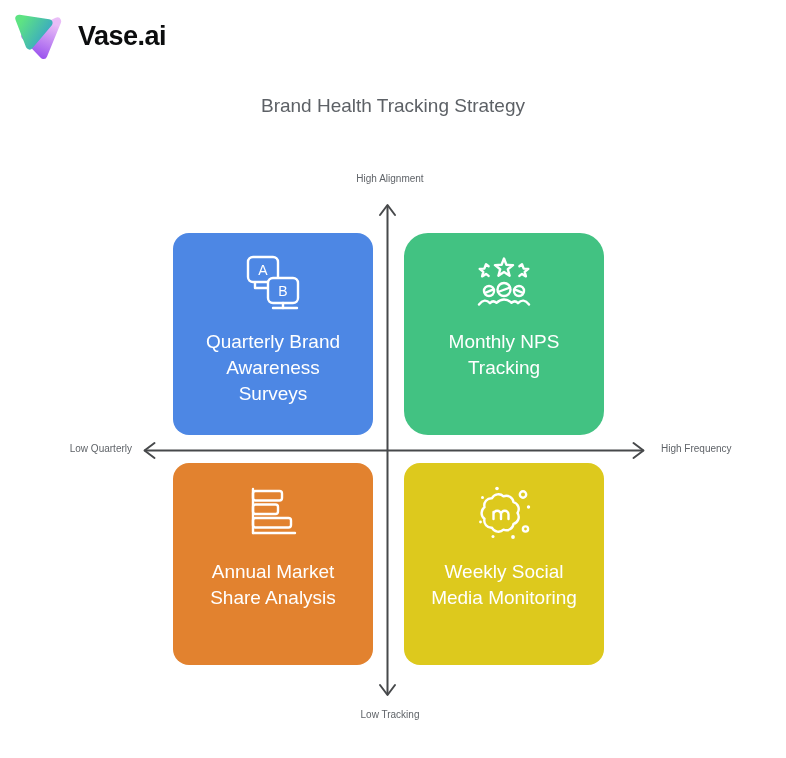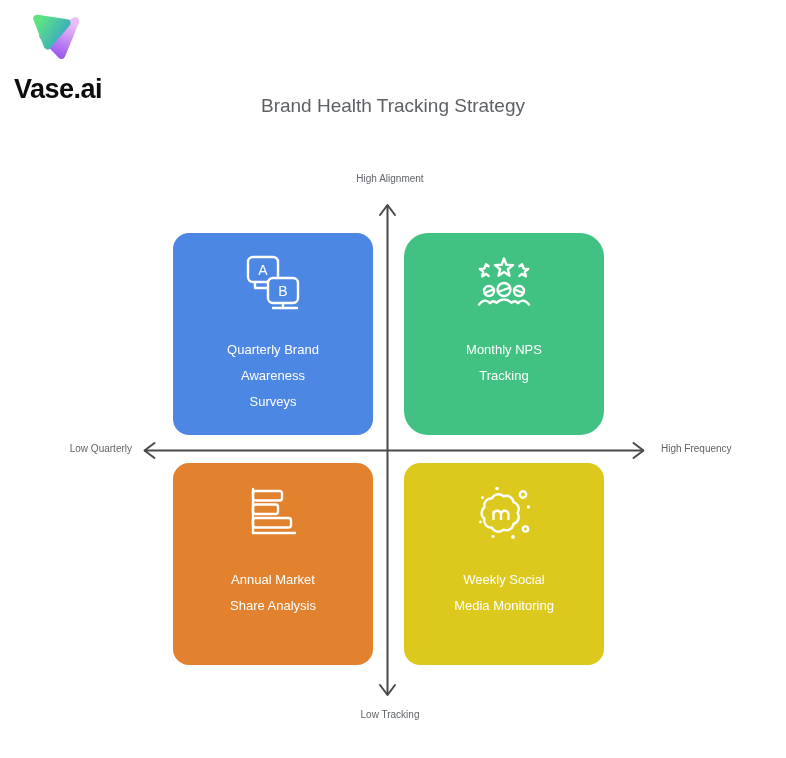--- a/index.html
+++ b/index.html
@@ -1,21 +1,21 @@
 <!DOCTYPE html>
 <html><head>
 <meta charset="utf-8">
 <style>
   html,body{margin:0;padding:0;background:#fff;}
   .canvas{
     position:relative;width:786px;height:758px;background:var(--bg,#fff);
     font-family:"Liberation Sans","DejaVu Sans",sans-serif;overflow:hidden;
   }
   
-  .header{position:absolute;left:14px;top:10px;display:flex;align-items:center;gap:12px;flex-direction:column;}
+  .header{position:absolute;left:14px;top:10px;display:flex;align-items:center;gap:12px;}
   .logo{width:52px;height:52px;display:block;}
   .brand-name{font-size:27px;font-weight:800;color:#0c0d0e;letter-spacing:-0.5px;}
   
   .page-title{
     position:absolute;left:50%;top:95px;transform:translateX(-50%);
     font-size:19px;font-weight:400;color:var(--title,#5d6166);white-space:nowrap;
   }
   
   .axis-label{position:absolute;font-size:10px;color:var(--label,#5f6368);white-space:nowrap;}
   .axis-label.top{left:390px;top:173px;transform:translateX(-50%);}
@@ -29,22 +29,22 @@
   .card{
     position:absolute;width:200px;height:202px;border-radius:16px;background:var(--card);
     display:flex;flex-direction:column;align-items:center;padding-top:22px;box-sizing:border-box;
   }
   .card-icon{width:56px;height:56px;flex:0 0 auto;}
   .card-icon .st{stroke:#fff;stroke-width:2.4;fill:none;stroke-linecap:round;stroke-linejoin:round;}
   .card-icon .fillcard{fill:var(--card);}
   .card-icon .dot{fill:#fff;stroke:none;}
   .card-icon text{fill:#fff;font-family:"Liberation Sans","DejaVu Sans",sans-serif;font-weight:500;}
   .card-label{
-    margin-top:26px;text-align:center;color:var(--cardtext,#fff);
-    font-size:13px;line-height:26px;font-weight:500;white-space:pre-line;
+    margin-top:18px;text-align:center;color:var(--cardtext,#fff);
+    font-size:19px;line-height:26px;font-weight:500;white-space:pre-line;
   }
   .card.tl{left:173px;top:233px;}
   .card.tr{left:404px;top:233px;border-radius:24px;}
   .card.bl{left:173px;top:463px;}
   .card.br{left:404px;top:463px;}
 </style>
 </head>
 <body>
 
 <div class="canvas" style="--bg: #ffffff; --title: #5d6166; --axis: #47494b; --label: #5f6368; --cardtext: #ffffff;">

